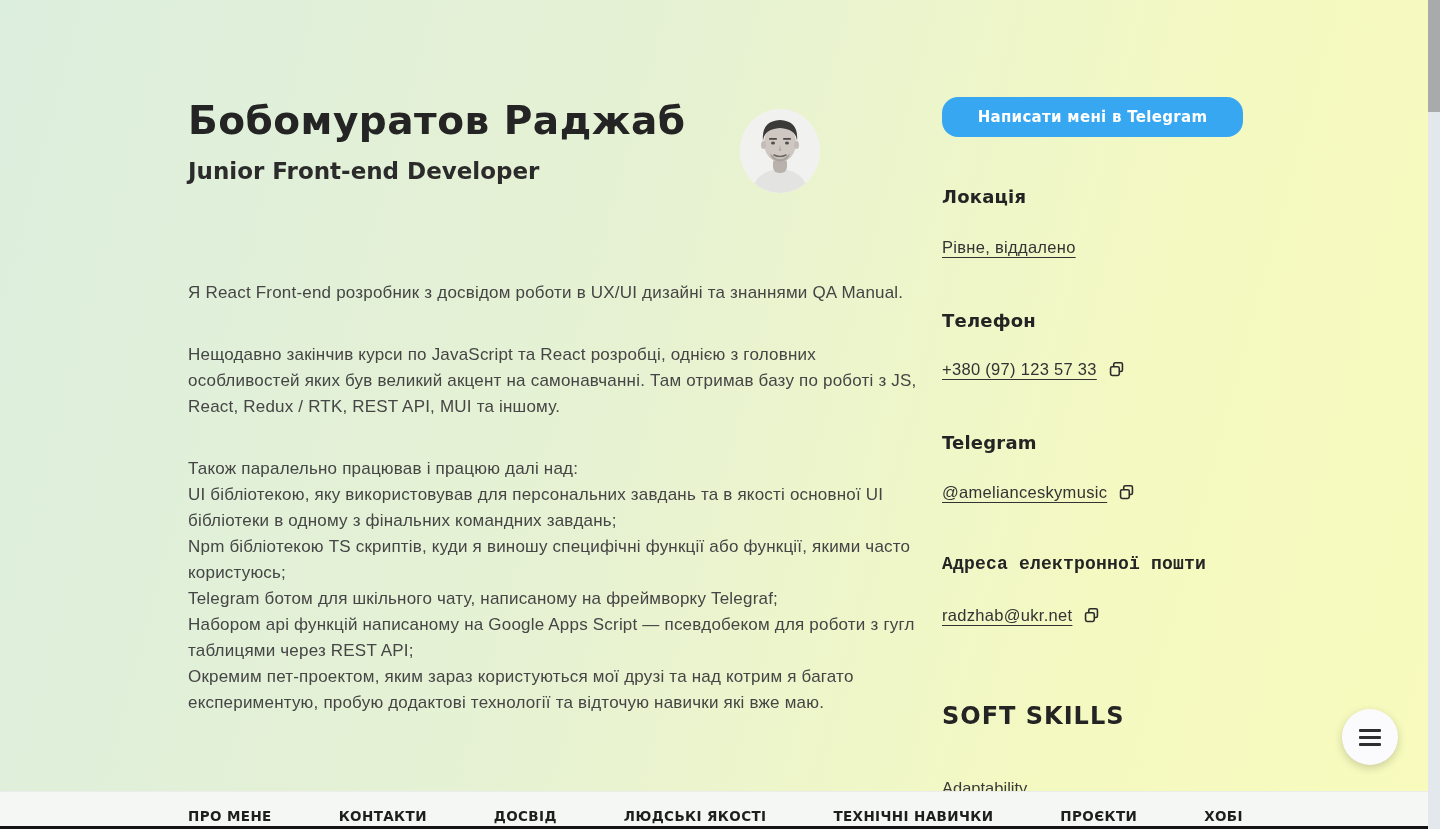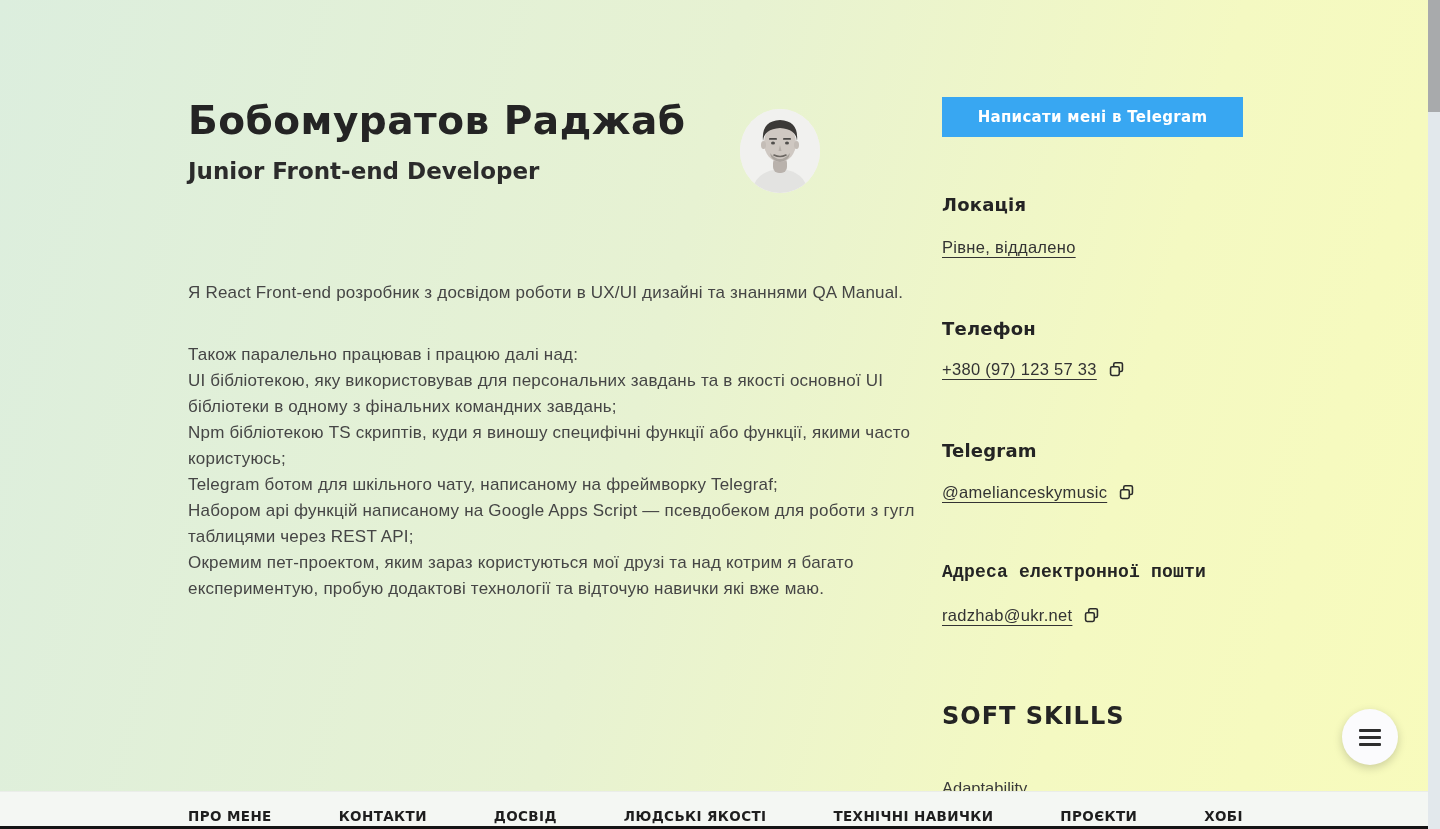--- a/index.html
+++ b/index.html
@@ -31,29 +31,29 @@
   
   .about {
     position: absolute; left: 188px; top: 244px; width: 732px;
     font-size: 17px; line-height: 1.53; color: #454545;
   }
   .about p { margin-bottom: 14px; white-space: pre-line; letter-spacing: 0.2px; margin-top: 36px; }
 
   
   .tg-button {
     position: absolute; left: 942px; top: 97px; width: 301px; height: 40px;
-    background: #38a7f2; border: none; border-radius: 0;
+    background: #38a7f2; border: none; border-radius: 16px;
     color: #ffffff; font-family: "DejaVu Sans", sans-serif;
     font-size: 15px; font-weight: 700; letter-spacing: 0.3px;
     cursor: pointer; display: flex; align-items: center; justify-content: center;
   }
   .side-heading {
     position: absolute; left: 942px;
     font-family: "DejaVu Sans", sans-serif;
-    font-size: 18px; font-weight: 700; color: #242424; letter-spacing: 0.2px; margin-top: 8px;
+    font-size: 18px; font-weight: 700; color: #242424; letter-spacing: 0.2px;
   }
   .side-value {
     position: absolute; left: 942px;
     display: flex; align-items: flex-end; gap: 10px;
     font-size: 16.5px; color: #333333; letter-spacing: 0.3px;
   }
   .side-value a {
     color: #333333; text-decoration: underline;
     text-underline-offset: 4px; text-decoration-thickness: 1px;
   }
@@ -142,20 +142,21 @@
     <ellipse cx="47" cy="34" rx="2" ry="1.5" fill="#504e4c"></ellipse>
 
     <path d="M40 36 L41.5 42 L38.5 42 Z" fill="#b5aea8"></path>
     <path d="M34 46 Q40 49 46 46" stroke="#6b6662" stroke-width="1.6" fill="none" stroke-linecap="round"></path>
     <path d="M30 44 Q40 56 50 44 Q49 52 40 53 Q31 52 30 44 Z" fill="#8d8781" opacity="0.55"></path>
   </svg>
 </div>
 
 <section class="about">
   <p>Я React Front-end розробник з досвідом роботи в UX/UI дизайні та знаннями QA Manual.</p>
+  <p>Нещодавно закінчив курси по JavaScript та React розробці, однією з головних особливостей яких був великий акцент на самонавчанні. Там отримав базу по роботі з JS, React, Redux / RTK, REST API, MUI та іншому.</p>
   <p>Також паралельно працював і працюю далі над:
 UI бібліотекою, яку використовував для персональних завдань та в якості основної UI бібліотеки в одному з фінальних командних завдань;
 Npm бібліотекою TS скриптів, куди я виношу специфічні функції або функції, якими часто користуюсь;
 Telegram ботом для шкільного чату, написаному на фреймворку Telegraf;
 Набором api функцій написаному на Google Apps Script — псевдобеком для роботи з гугл таблицями через REST API;
 Окремим пет-проектом, яким зараз користуються мої друзі та над котрим я багато експериментую, пробую додактові технології та відточую навички які вже маю.</p>
 </section>
 
 <button class="tg-button">Написати мені в Telegram</button>
 

